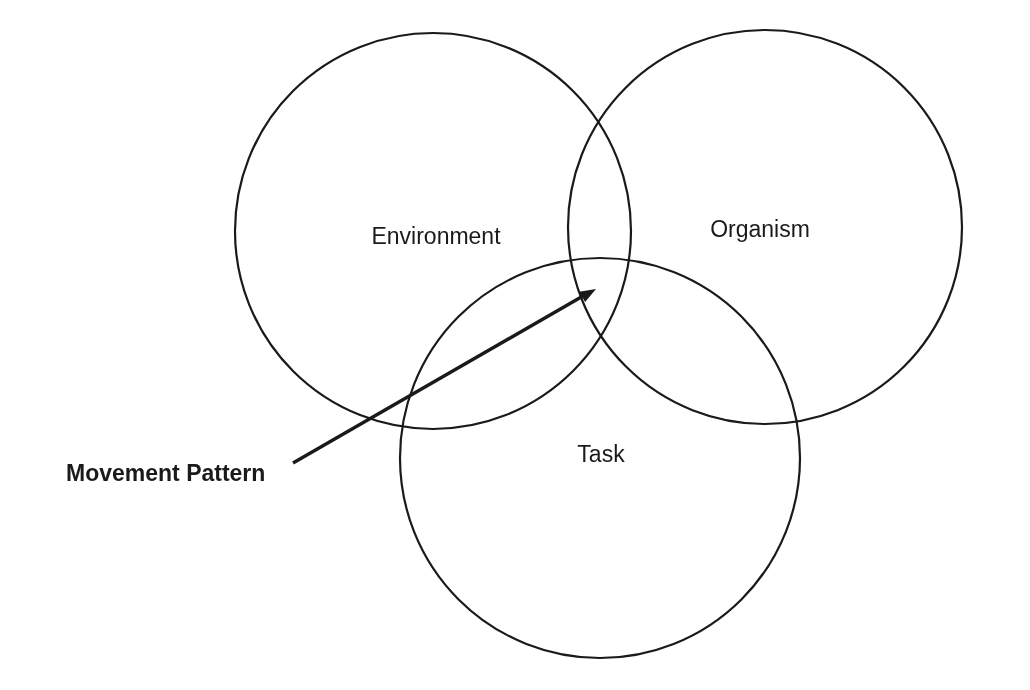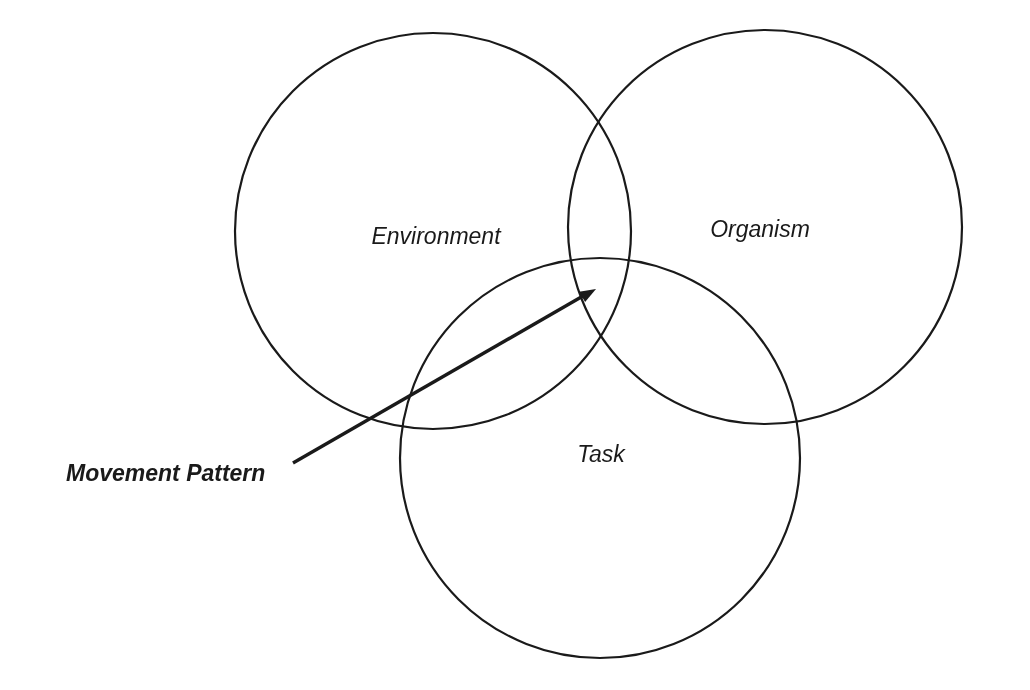--- a/index.html
+++ b/index.html
@@ -11,21 +11,20 @@
   html, body {
     background: var(--bg-color);
     font-family: "Liberation Sans", sans-serif;
   }
   .stage {
     position: relative;
     width: 1030px;
     height: 690px;
     background: var(--bg-color);
     overflow: hidden;
-    font-style: italic;
   }
   svg { display: block; }
   .venn-circle {
     fill: none;
     stroke: var(--line-color);
     stroke-width: 2.2;
   }
   .arrow-line {
     stroke: var(--line-color);
     stroke-width: 3.4;

